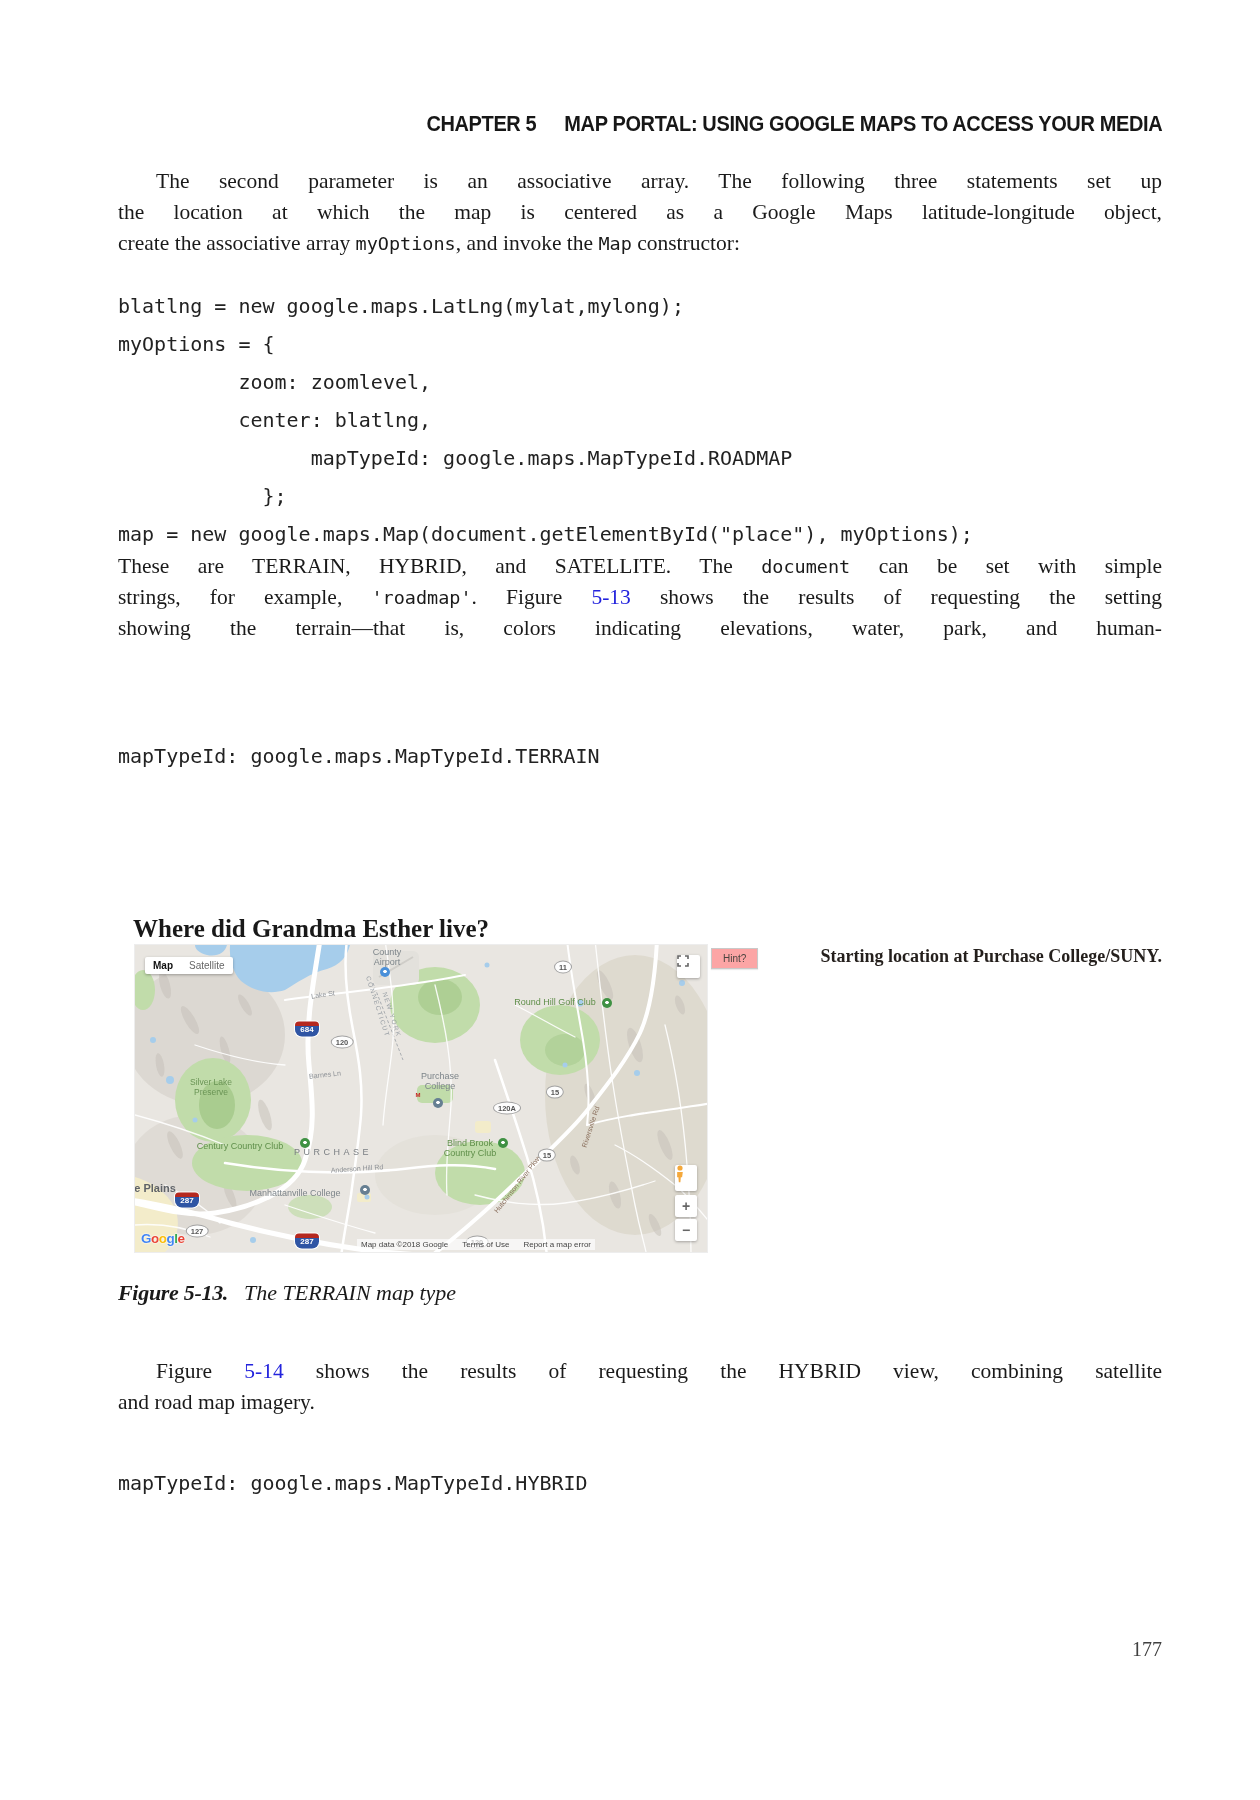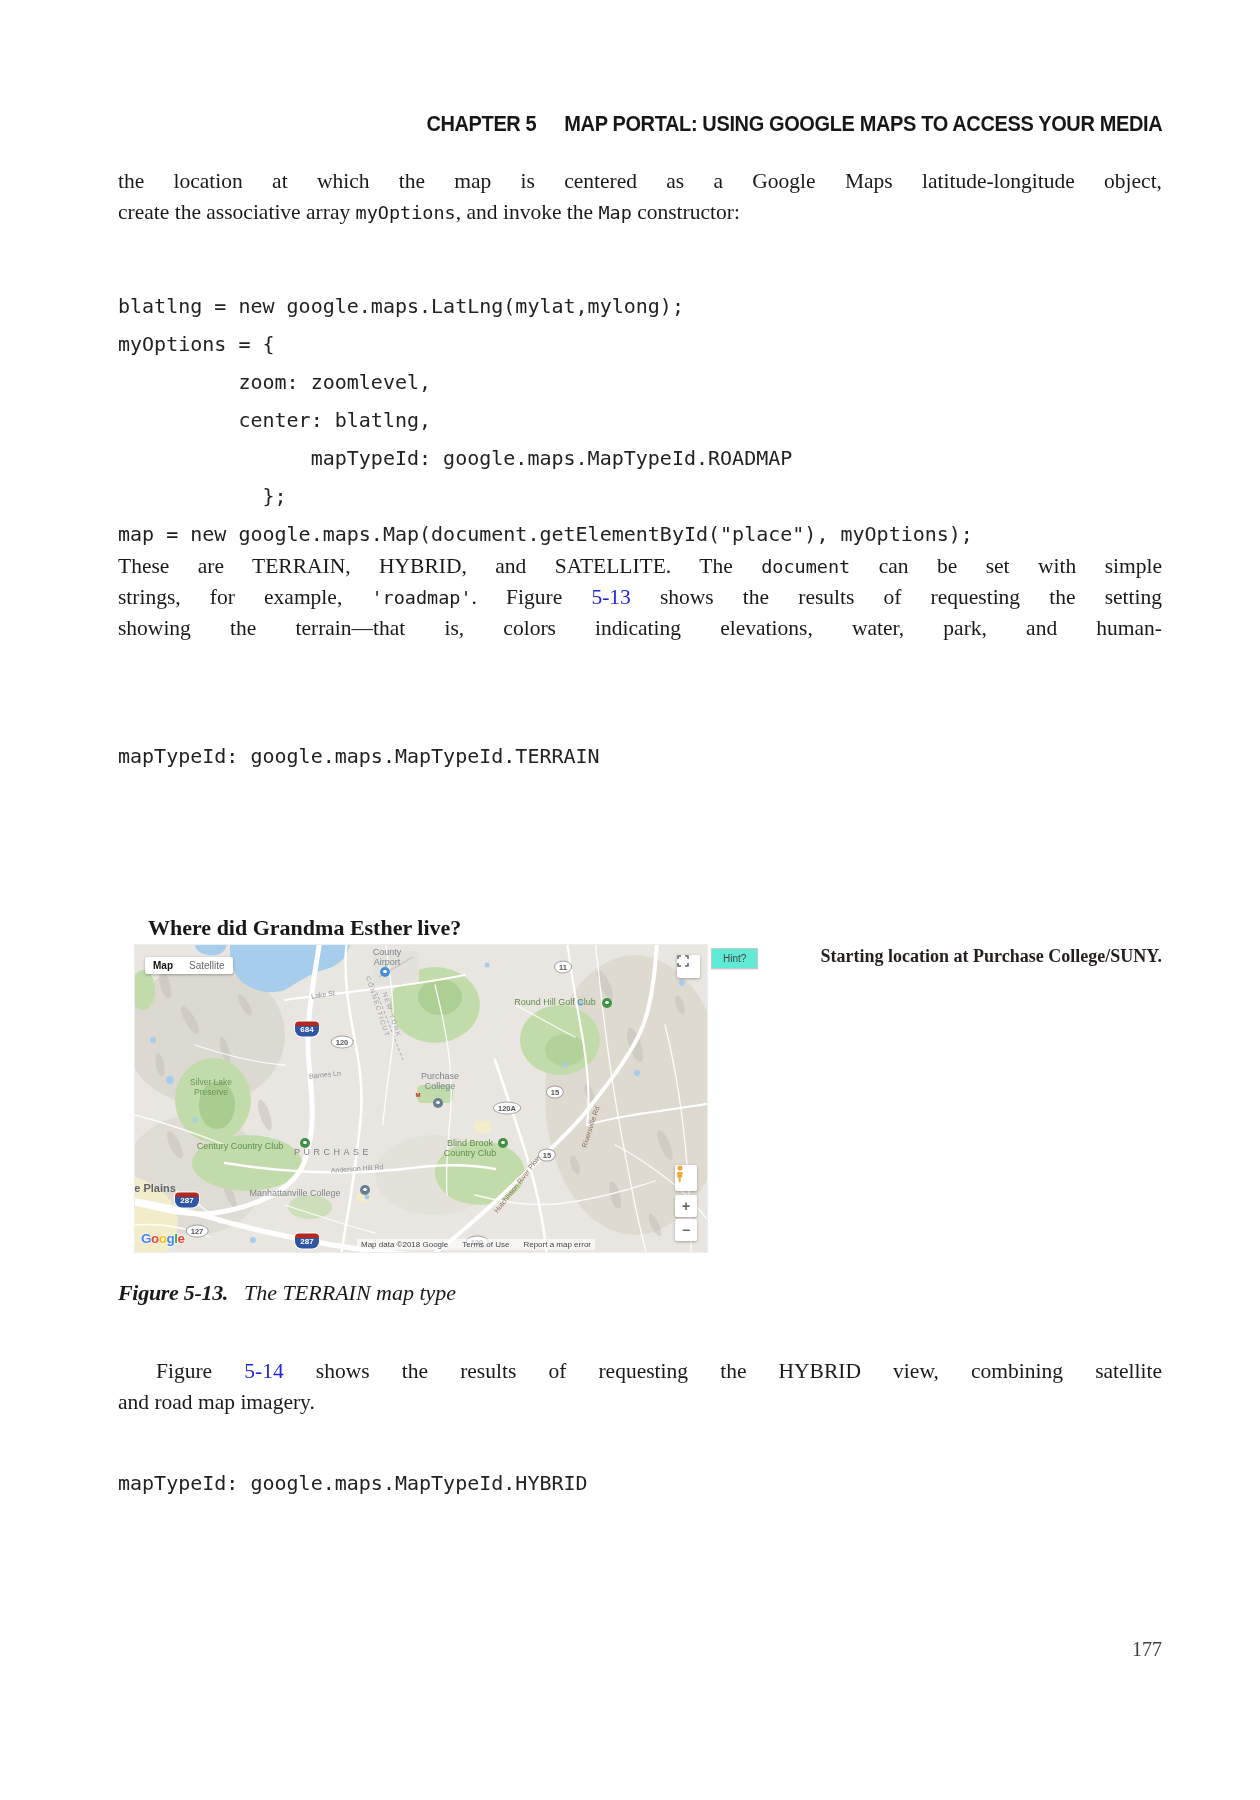--- a/index.html
+++ b/index.html
@@ -19,21 +19,21 @@
   .pline.ind{text-indent:38px;}
   .mono{font-family:"DejaVu Sans Mono",monospace;font-size:0.86em;}
   .link{color:#2323dd;cursor:pointer;}
 
   
   pre.code{position:absolute;left:118px;margin:0;font-family:"DejaVu Sans Mono",monospace;
            font-size:20px;line-height:38px;color:#222;}
   .c1{top:287px}.c2{top:737px}.c3{top:1464px}
 
   
-  .fig-question{position:absolute;left:133px;top:915px;font-size:22px;font-weight:700;color:#181818;margin-left:15px;}
+  .fig-question{position:absolute;left:133px;top:915px;font-size:25px;font-weight:700;color:#181818;}
   .mapbox{position:absolute;left:135px;top:945px;width:572px;height:307px;background:#e9e6e1;
           box-shadow:0 0 0 1px rgba(0,0,0,.07);overflow:hidden;font-family:"Liberation Sans",sans-serif;}
   .mapbox svg{position:absolute;left:0;top:0;}
   .map-label{position:absolute;transform:translate(-50%,0);text-align:center;line-height:1.12;
              white-space:pre-line;pointer-events:none;}
   .map-pin{position:absolute;width:10px;height:10px;border-radius:50%;transform:translate(-50%,-50%);}
   .map-pin:after{content:"";position:absolute;left:50%;top:8px;transform:translateX(-50%);
                  border:3px solid transparent;border-top:5px solid inherit;}
   .shield{position:absolute;transform:translate(-50%,-50%);display:flex;align-items:center;justify-content:center;}
   .shield-interstate{width:24px;height:15px;border-radius:4px 4px 7px 7px;
@@ -51,41 +51,42 @@
   .pegman{position:absolute;left:540px;top:220px;width:22px;height:26px;background:#fff;border-radius:2px;
       box-shadow:0 1px 3px rgba(0,0,0,.3);display:flex;align-items:center;justify-content:center;}
   .zbtn{position:absolute;left:540px;width:22px;height:22px;background:#fff;border-radius:2px;
       box-shadow:0 1px 3px rgba(0,0,0,.3);display:flex;align-items:center;justify-content:center;
       font:700 14px "Liberation Sans",sans-serif;color:#666;}
   .zin{top:250px}.zout{top:274px}
   .glogo{position:absolute;left:6px;bottom:6px;font:700 13.5px "Liberation Sans",sans-serif;letter-spacing:-.5px;
       text-shadow:0 0 2px #fff,0 0 2px #fff;}
   .attrib{position:absolute;right:112px;bottom:2px;display:flex;gap:14px;font-size:8px;color:#454545;
       background:rgba(255,255,255,.65);padding:1px 4px;white-space:nowrap;}
-  .hint-btn{position:absolute;left:711px;top:948px;background:#5eead4;border:1px solid #c9c9c9;
+  .hint-btn{position:absolute;left:711px;top:948px;background:#fca5a5;border:1px solid #c9c9c9;
       font:10px "Liberation Sans",sans-serif;color:#4a443f;padding:4px 11px;box-shadow:0 1px 1px rgba(0,0,0,.08);}
   .side-note{position:absolute;right:98px;top:946px;font-size:18px;font-weight:700;color:#241f1c;}
 
   
   .caption{position:absolute;left:118px;top:1280px;font-size:22px;font-style:italic;}
   .caption .cl{font-weight:700;margin-right:16px;letter-spacing:-.3px;}
 
   .pagenum{position:absolute;right:98px;top:1638px;font-size:20px;color:#404040;}
 </style>
 </head>
 <body>
 
 <div class="page">
 
   <div class="runhead">
     <span>CHAPTER 5</span>
     <span>MAP PORTAL: USING GOOGLE MAPS TO ACCESS YOUR MEDIA</span>
   </div>
 
   <div class="para p1">
+      <div class="pline just ind"><span>The second parameter is an associative array. The following three statements set up</span></div>
       <div class="pline just"><span>the location at which the map is centered as a Google Maps latitude-longitude object,</span></div>
       <div class="pline"><span>create the associative array </span><span class="mono">myOptions</span><span>, and invoke the </span><span class="mono">Map</span><span> constructor:</span></div>
     </div>
 
   <pre class="code c1">blatlng = new google.maps.LatLng(mylat,mylong);
 myOptions = {
           zoom: zoomlevel,
           center: blatlng,
                 mapTypeId: google.maps.MapTypeId.ROADMAP
             };

